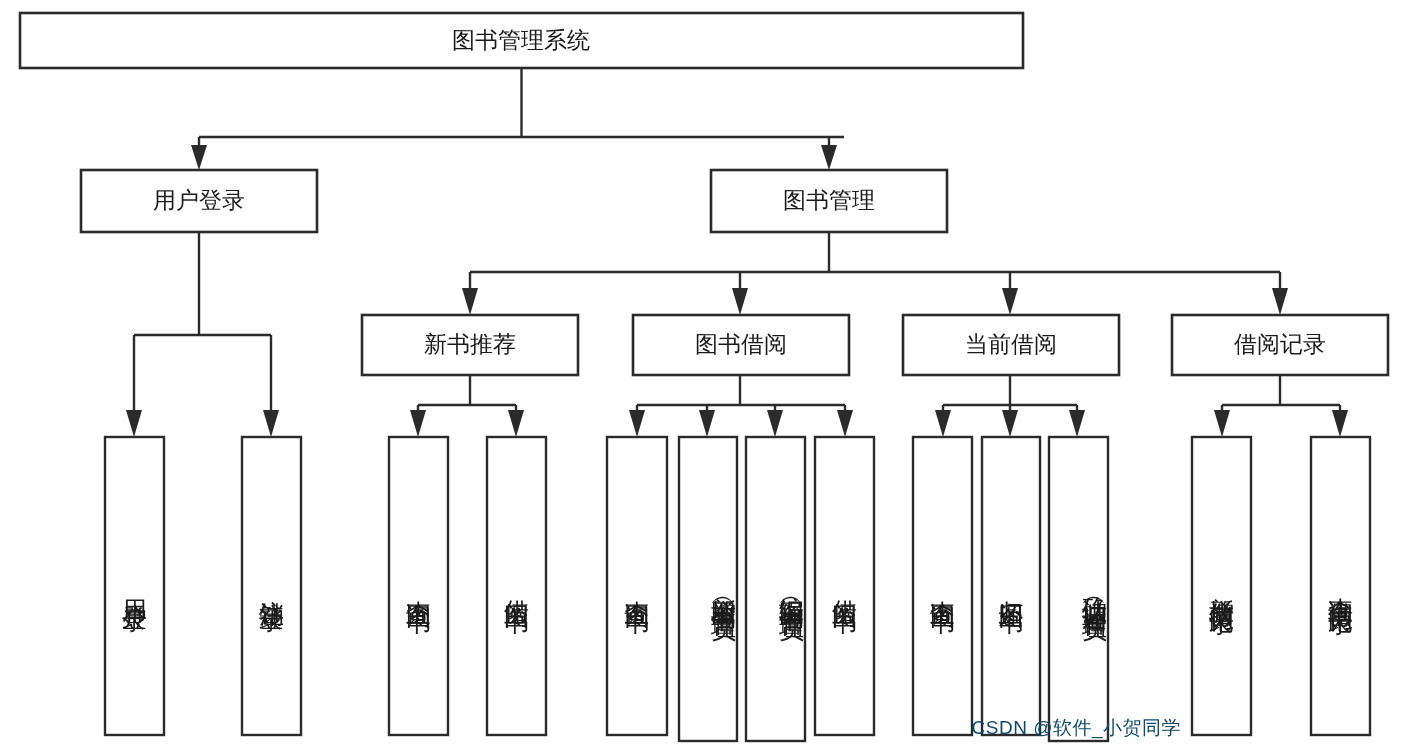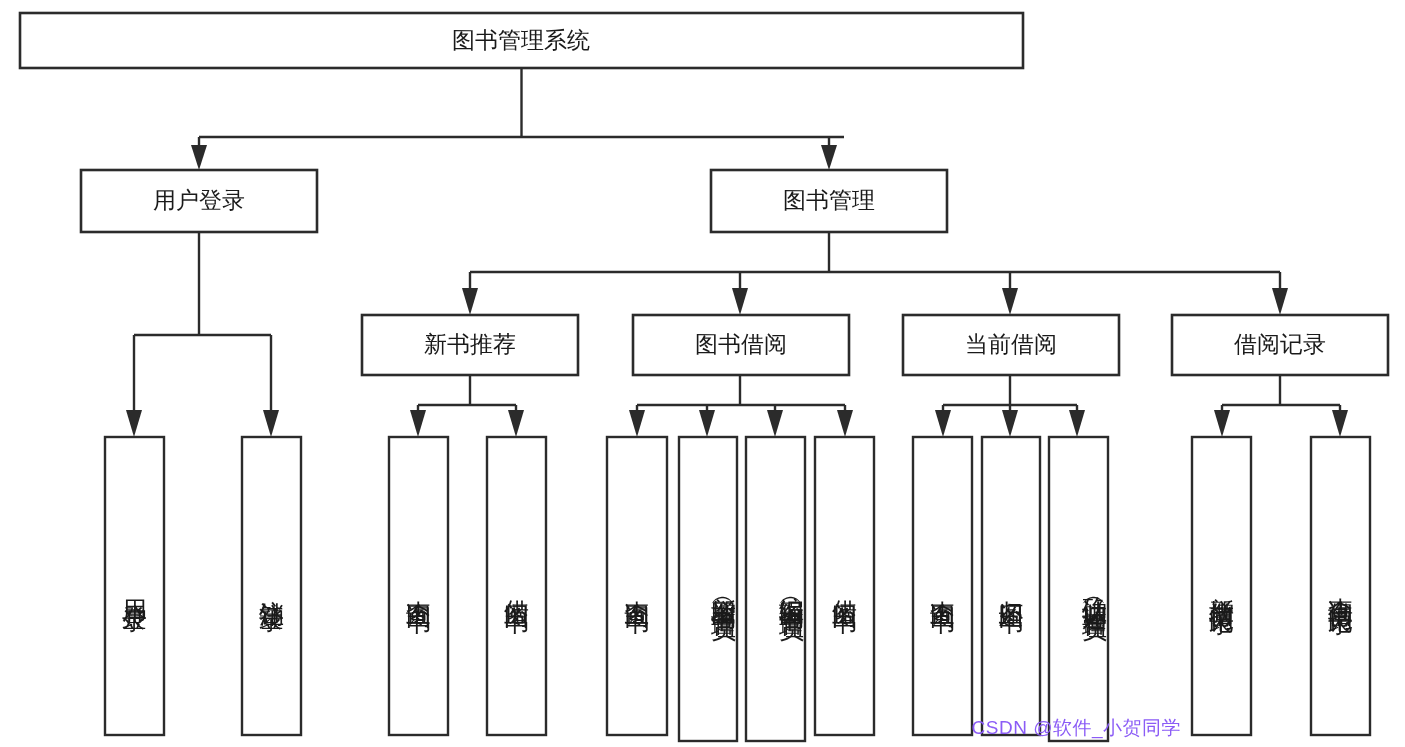--- a/index.html
+++ b/index.html
@@ -70,21 +70,21 @@
     justify-content: center;
     text-align: center;
     pointer-events: none;
   }
   .watermark {
     position: absolute;
     right: 12px;
     bottom: 6px;
     font-family: "Liberation Sans", "DejaVu Sans", sans-serif;
     font-size: 19px;
-    color: #8b5cf6;
+    color: #0c4a6e;
     letter-spacing: 0.5px;
     white-space: nowrap;
   }
 </style>
 </head>
 <body>
 
 <div id="diagram-root">
 
   <svg id="flow-svg" viewBox="0 0 1405 747">

